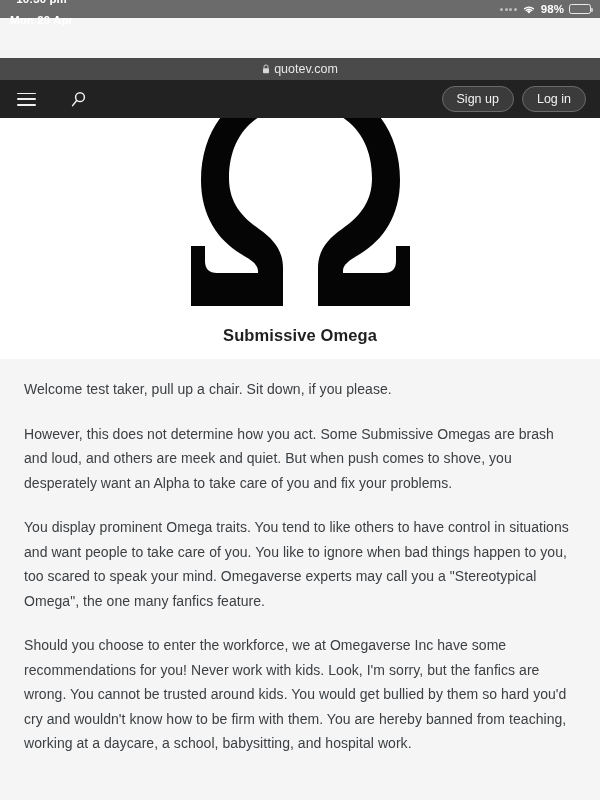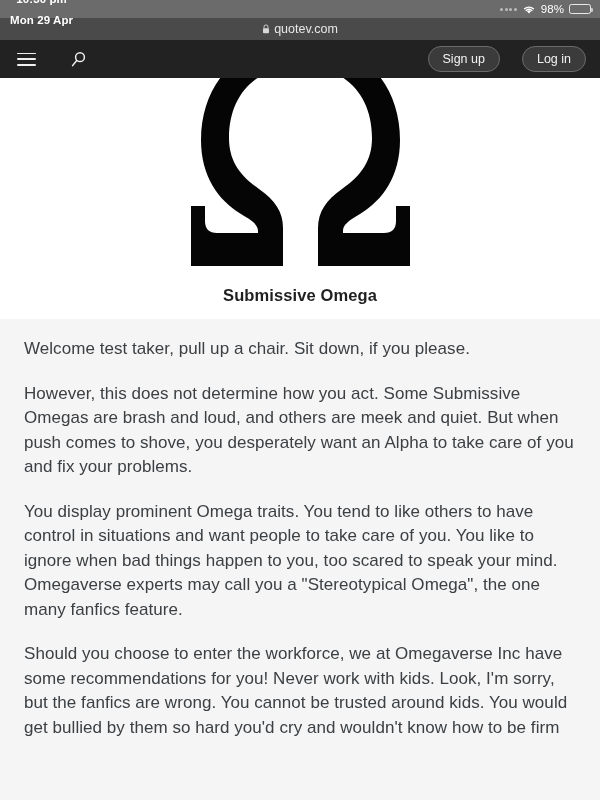--- a/index.html
+++ b/index.html
@@ -53,21 +53,21 @@
     background: #fff;
     border-radius: 50%;
   }
   .wifi-icon {
     display: block;
     width: 14px;
     height: 11px;
   }
   .battery-pct {
     font-size: 11.5px;
-    font-weight: normal;
+    font-weight: bold;
   }
   .battery-icon {
     position: relative;
     width: 22px;
     height: 10.5px;
     border: 1px solid rgba(255,255,255,0.85);
     border-radius: 2.5px;
     padding: 1px;
   }
   .battery-icon::after {
@@ -90,20 +90,21 @@
   
   .url-bar {
     height: 22px;
     background: #4a4a4a;
     display: flex;
     align-items: center;
     justify-content: center;
     gap: 4px;
     color: #e8e8e8;
     font-size: 12.5px;
+    margin-top: 40px;
   }
   .lock-icon {
     display: block;
     width: 8px;
     height: 10px;
   }
 
   
   .nav-bar {
     height: 38px;
@@ -138,21 +139,21 @@
     width: 100%;
     background: #f0f0f0;
     border-radius: 1px;
   }
   .search-glass { display: block; width: 17px; height: 17px; }
 
   .nav-right {
     margin-left: auto;
     display: flex;
     align-items: center;
-    gap: 22px;
+    gap: 8px;
   }
   .pill-btn {
     background: #3b3b3b;
     border: 1px solid #6a6a6a;
     color: #f2f2f2;
     font-family: "Liberation Sans", sans-serif;
     font-size: 12.5px;
     padding: 5px 14px;
     border-radius: 16px;
     cursor: pointer;
@@ -197,21 +198,21 @@
     padding-top: 12px;
   }
 
   .article {
     background: #f5f5f6;
     padding: 18px 22px 20px 24px;
     min-height: 500px;
   }
   .article p {
     color: #3c4043;
-    font-size: 17px;
+    font-size: 14px;
     line-height: 24.5px;
     margin-bottom: 20px;
     letter-spacing: 0.05px;
   }
   .article p:last-child { margin-bottom: 0; }
 </style>
 </head>
 <body>
 
 <div class="status-bar">

